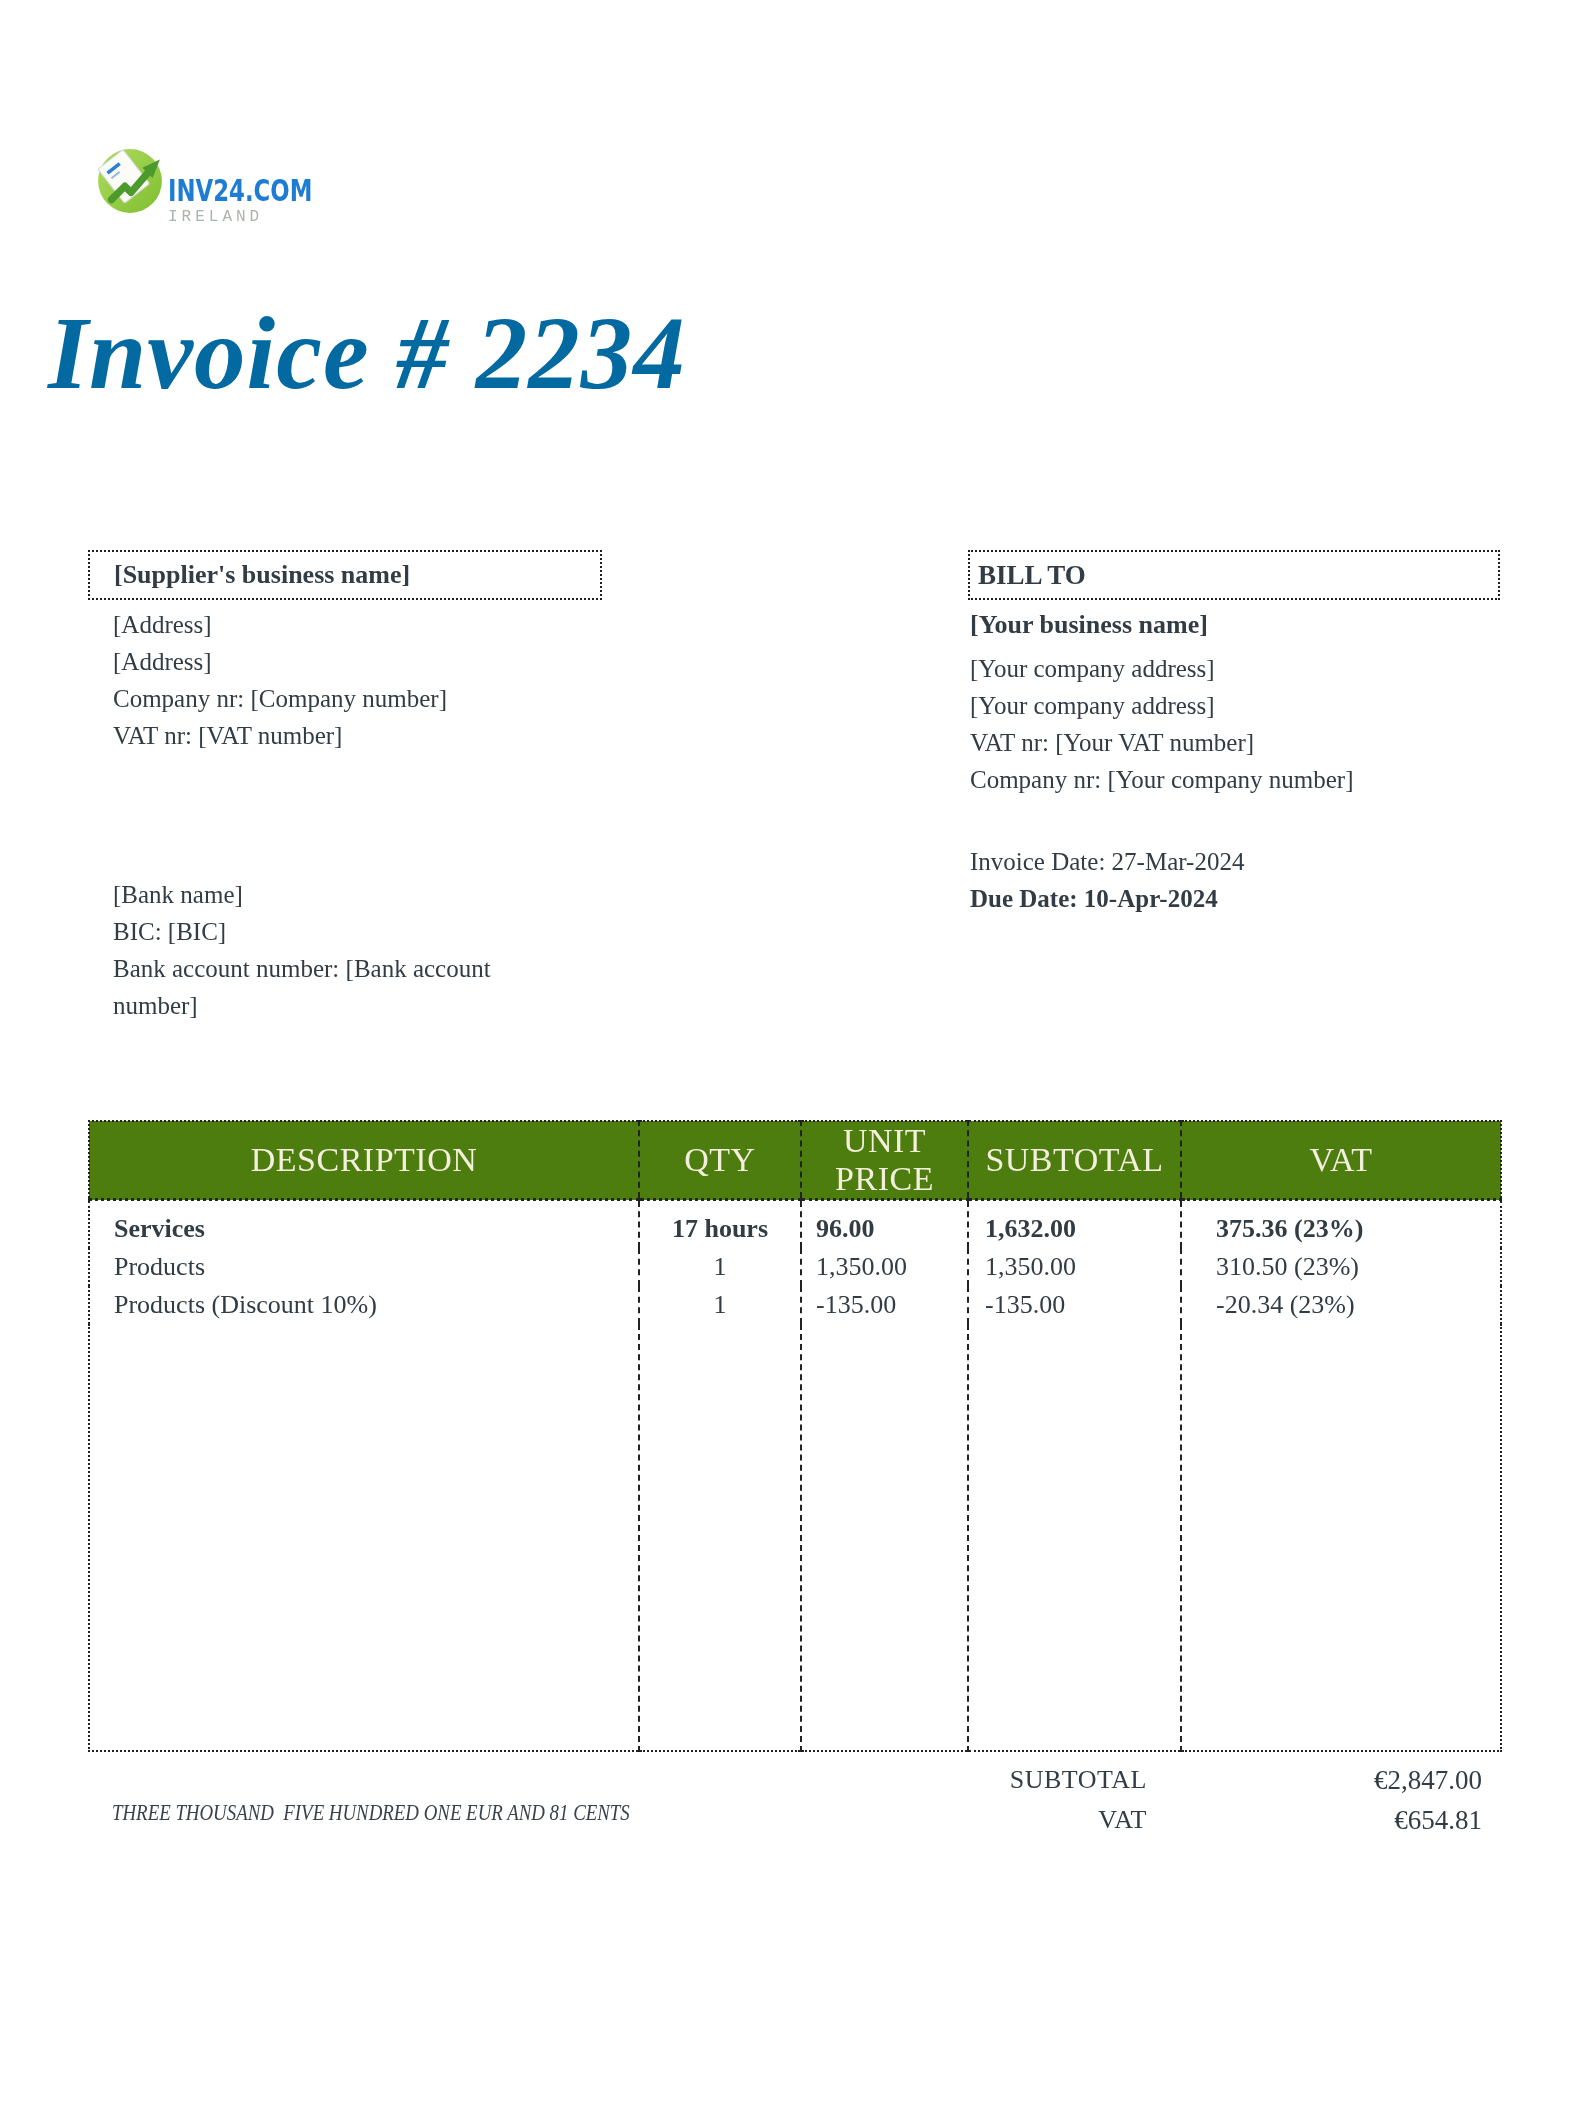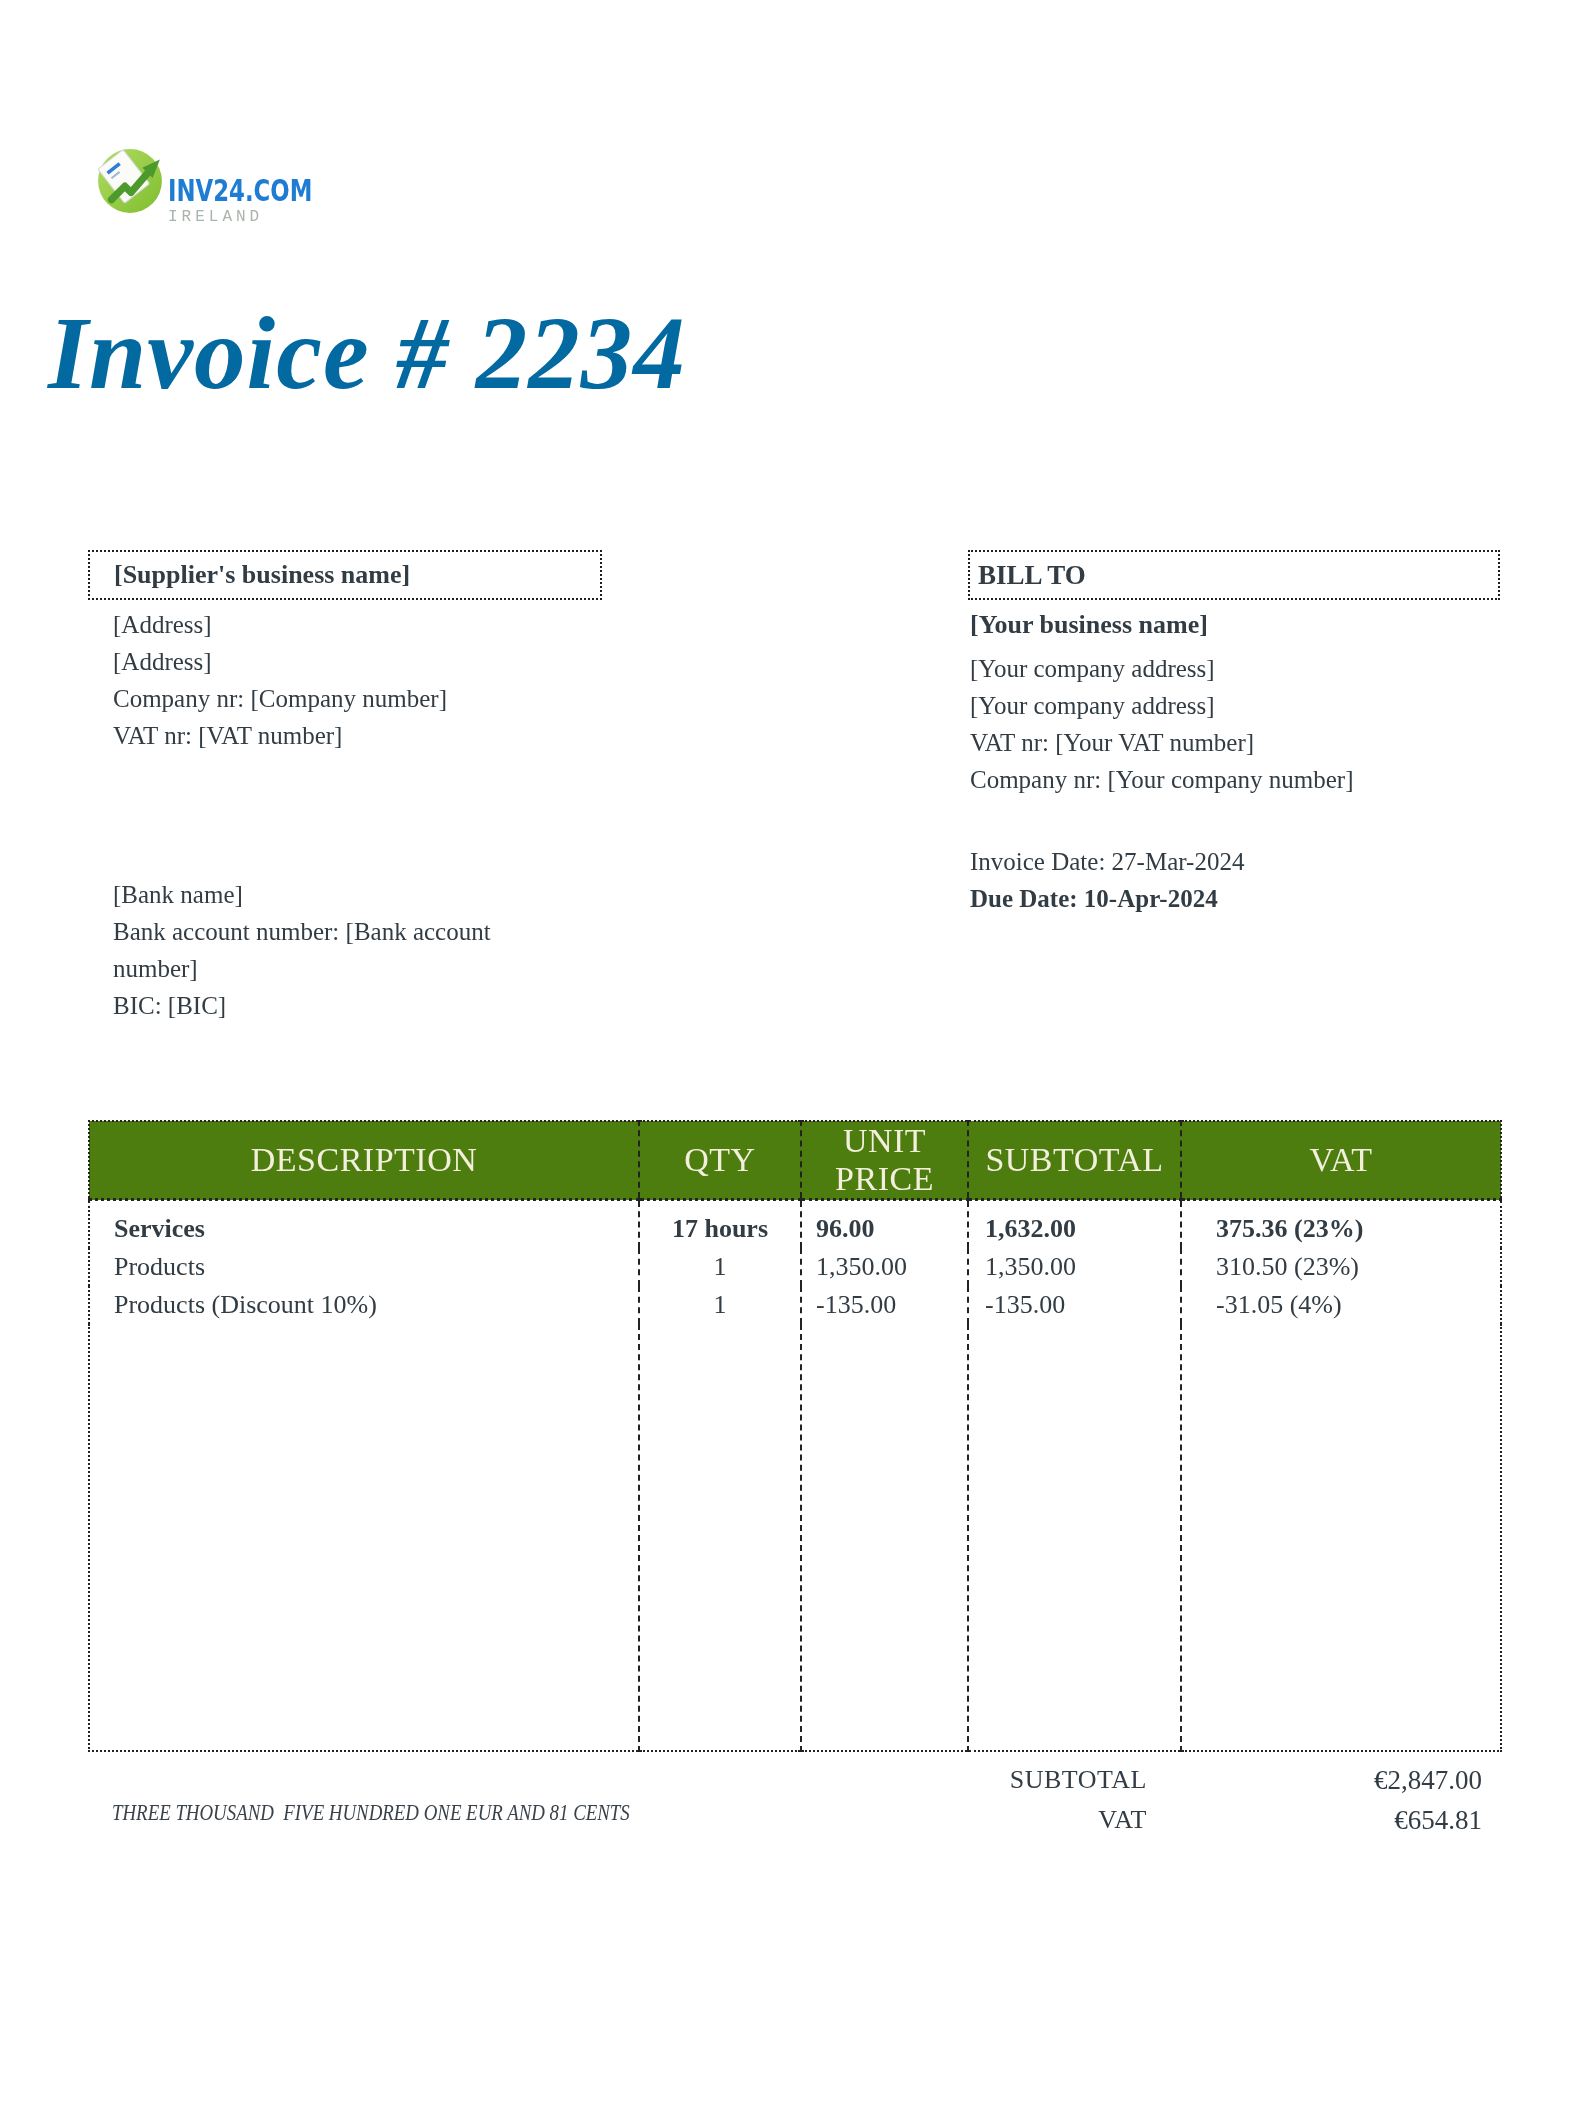--- a/index.html
+++ b/index.html
@@ -144,22 +144,22 @@
   </div>
   <div class="supplier-lines">
     <div>[Address]</div>
     <div>[Address]</div>
     <div>Company nr: [Company number]</div>
     <div>VAT nr: [VAT number]</div>
   </div>
 
   <div class="bank-lines">
     <div>[Bank name]</div>
+    <div>BIC: [BIC]</div>
     <div>Bank account number: [Bank account number]</div>
-    <div>BIC: [BIC]</div>
   </div>
 
   <div class="billto-box dotted-box">
     <span>BILL TO</span>
   </div>
   <div class="billto-lines">
     <div class="billto-name">[Your business name]</div>
     <div class="gap-top">[Your company address]</div>
     <div>[Your company address]</div>
     <div>VAT nr: [Your VAT number]</div>
@@ -200,21 +200,21 @@
         <td class="c-qty">1</td>
         <td class="c-unit">1,350.00</td>
         <td class="c-sub">1,350.00</td>
         <td class="c-vat">310.50 (23%)</td>
       </tr>
       <tr class="item-row">
         <td class="c-desc">Products (Discount 10%)</td>
         <td class="c-qty">1</td>
         <td class="c-unit">-135.00</td>
         <td class="c-sub">-135.00</td>
-        <td class="c-vat">-31.05 (4%)</td>
+        <td class="c-vat">-20.34 (23%)</td>
       </tr>
       <tr>
         <td class="c-desc"></td>
         <td class="c-qty"></td>
         <td class="c-unit"></td>
         <td class="c-sub"></td>
         <td class="c-vat"></td>
       </tr>
     </tbody>
   </table>

